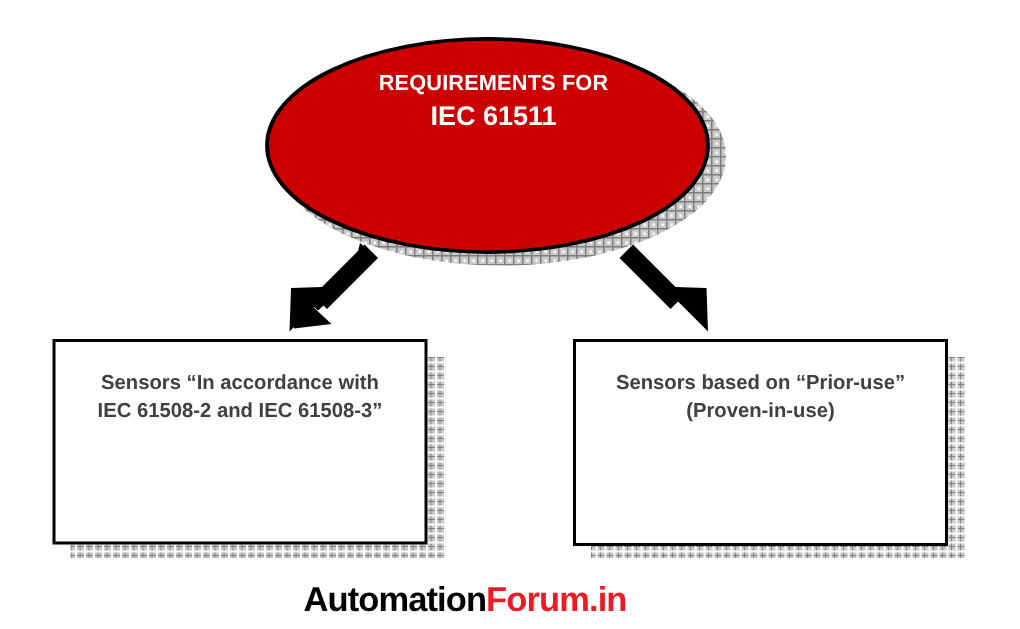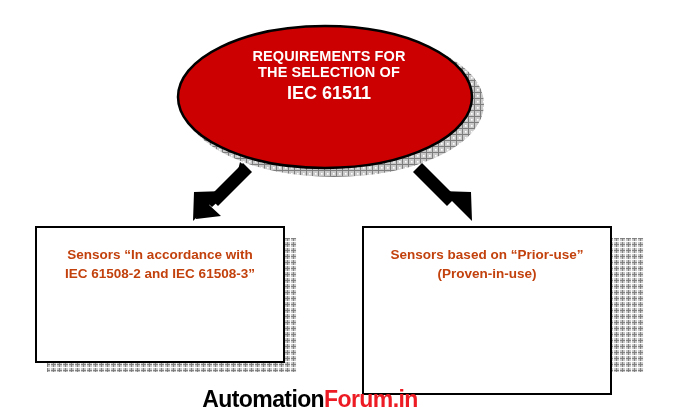--- a/index.html
+++ b/index.html
@@ -95,30 +95,30 @@
     justify-content: center;
     align-items: flex-start;
   }
   .box-left {
     left: 35px;
     top: 206px;
     width: 250px;
     height: 137px;
   }
   .box-right {
-    left: 362px;
+    left: 382px;
     top: 206px;
     width: 250px;
-    height: 169px;
+    height: 138px;
   }
   .box-text {
     text-align: center;
     font-size: 13.5px;
     font-weight: bold;
-    color: #c2410c;
+    color: #404040;
     line-height: 1.38;
     padding-top: 18px;
     width: 195px;
   }
   .box-right .box-text {
     width: 210px;
   }
 
   
   .logo {
@@ -164,21 +164,20 @@
     <g>
       <polygon points="422,143 413,152 447,186 456,177" fill="#000000"></polygon>
       <polygon points="441,170 472,201 471,172 440,171" fill="#000000"></polygon>
     </g>
 
     <ellipse cx="325" cy="77" rx="147" ry="71" fill="#CC0000" stroke="#000000" stroke-width="2.5"></ellipse>
   </svg>
 
   <div class="ellipse-text">
     <span class="l1">REQUIREMENTS FOR</span>
-    <span class="l2">THE SELECTION OF</span>
     <span class="l4">IEC 61511</span>
   </div>
 
   <div class="box box-left">
     <div class="box-text">Sensors “In accordance with IEC 61508-2 and IEC 61508-3”</div>
   </div>
 
   <div class="box box-right">
     <div class="box-text">Sensors based on “Prior-use” (Proven-in-use)</div>
   </div>

